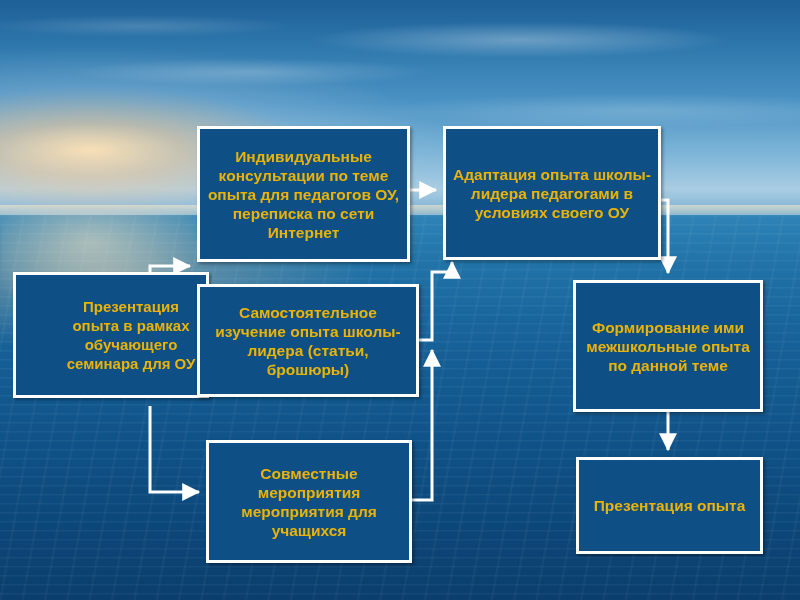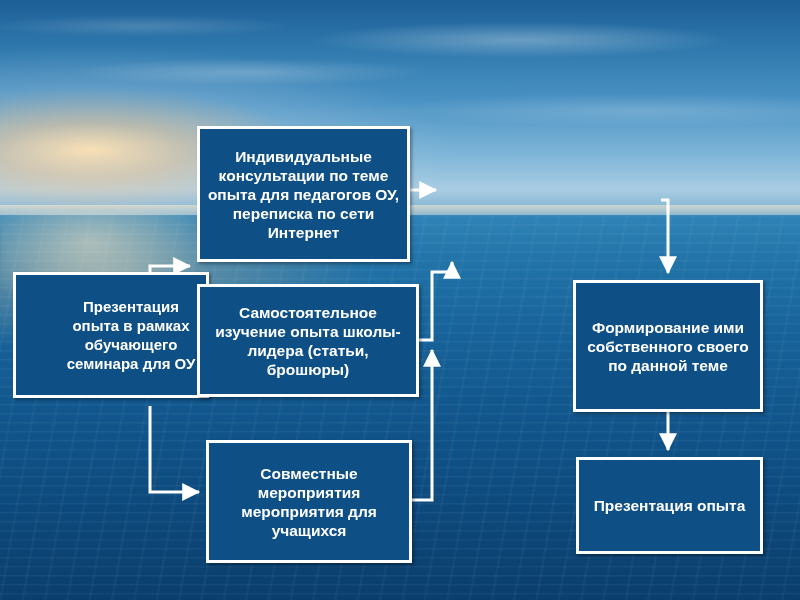--- a/index.html
+++ b/index.html
@@ -83,21 +83,21 @@
     letter-spacing: 0px;
     text-shadow: 2px 2px 3px rgba(0,0,0,0.55);
   }
 
   
   .box {
     position: absolute;
     box-sizing: border-box;
     background: #0e4f86;
     border: 3px solid #ffffff;
-    color: #ffffff;
+    color: #eab308;
     font-weight: bold;
     text-align: center;
     display: flex;
     align-items: center;
     justify-content: center;
     padding: 2px 4px;
     line-height: 19px;
     font-size: 15.5px;
     box-shadow: 2px 2px 3px rgba(0,0,0,0.35);
   }
@@ -155,31 +155,34 @@
       <path d="M661,200 L668,200 L668,273"></path>
 
       <path d="M668,412 L668,450"></path>
     </g>
   </svg>
 
   <div class="box" id="box-consult">
     <span>Индивидуальные консультации по теме опыта для педагогов ОУ, переписка по сети Интернет</span>
   </div>
 
+  <div class="box" id="box-adapt">
+    <span>Адаптация опыта школы-лидера педагогами в условиях своего ОУ</span>
+  </div>
 
   <div class="box" id="box-present">
     <span>Презентация опыта в рамках обучающего семинара для ОУ</span>
   </div>
 
   <div class="box" id="box-selfstudy">
     <span>Самостоятельное изучение опыта школы-лидера (статьи, брошюры)</span>
   </div>
 
   <div class="box" id="box-forming">
-    <span>Формирование ими собственного своего по данной теме</span>
+    <span>Формирование ими межшкольные опыта по данной теме</span>
   </div>
 
   <div class="box" id="box-joint">
     <span>Совместные мероприятия мероприятия для учащихся</span>
   </div>
 
   <div class="box" id="box-presexp">
     <span>Презентация опыта</span>
   </div>
 

